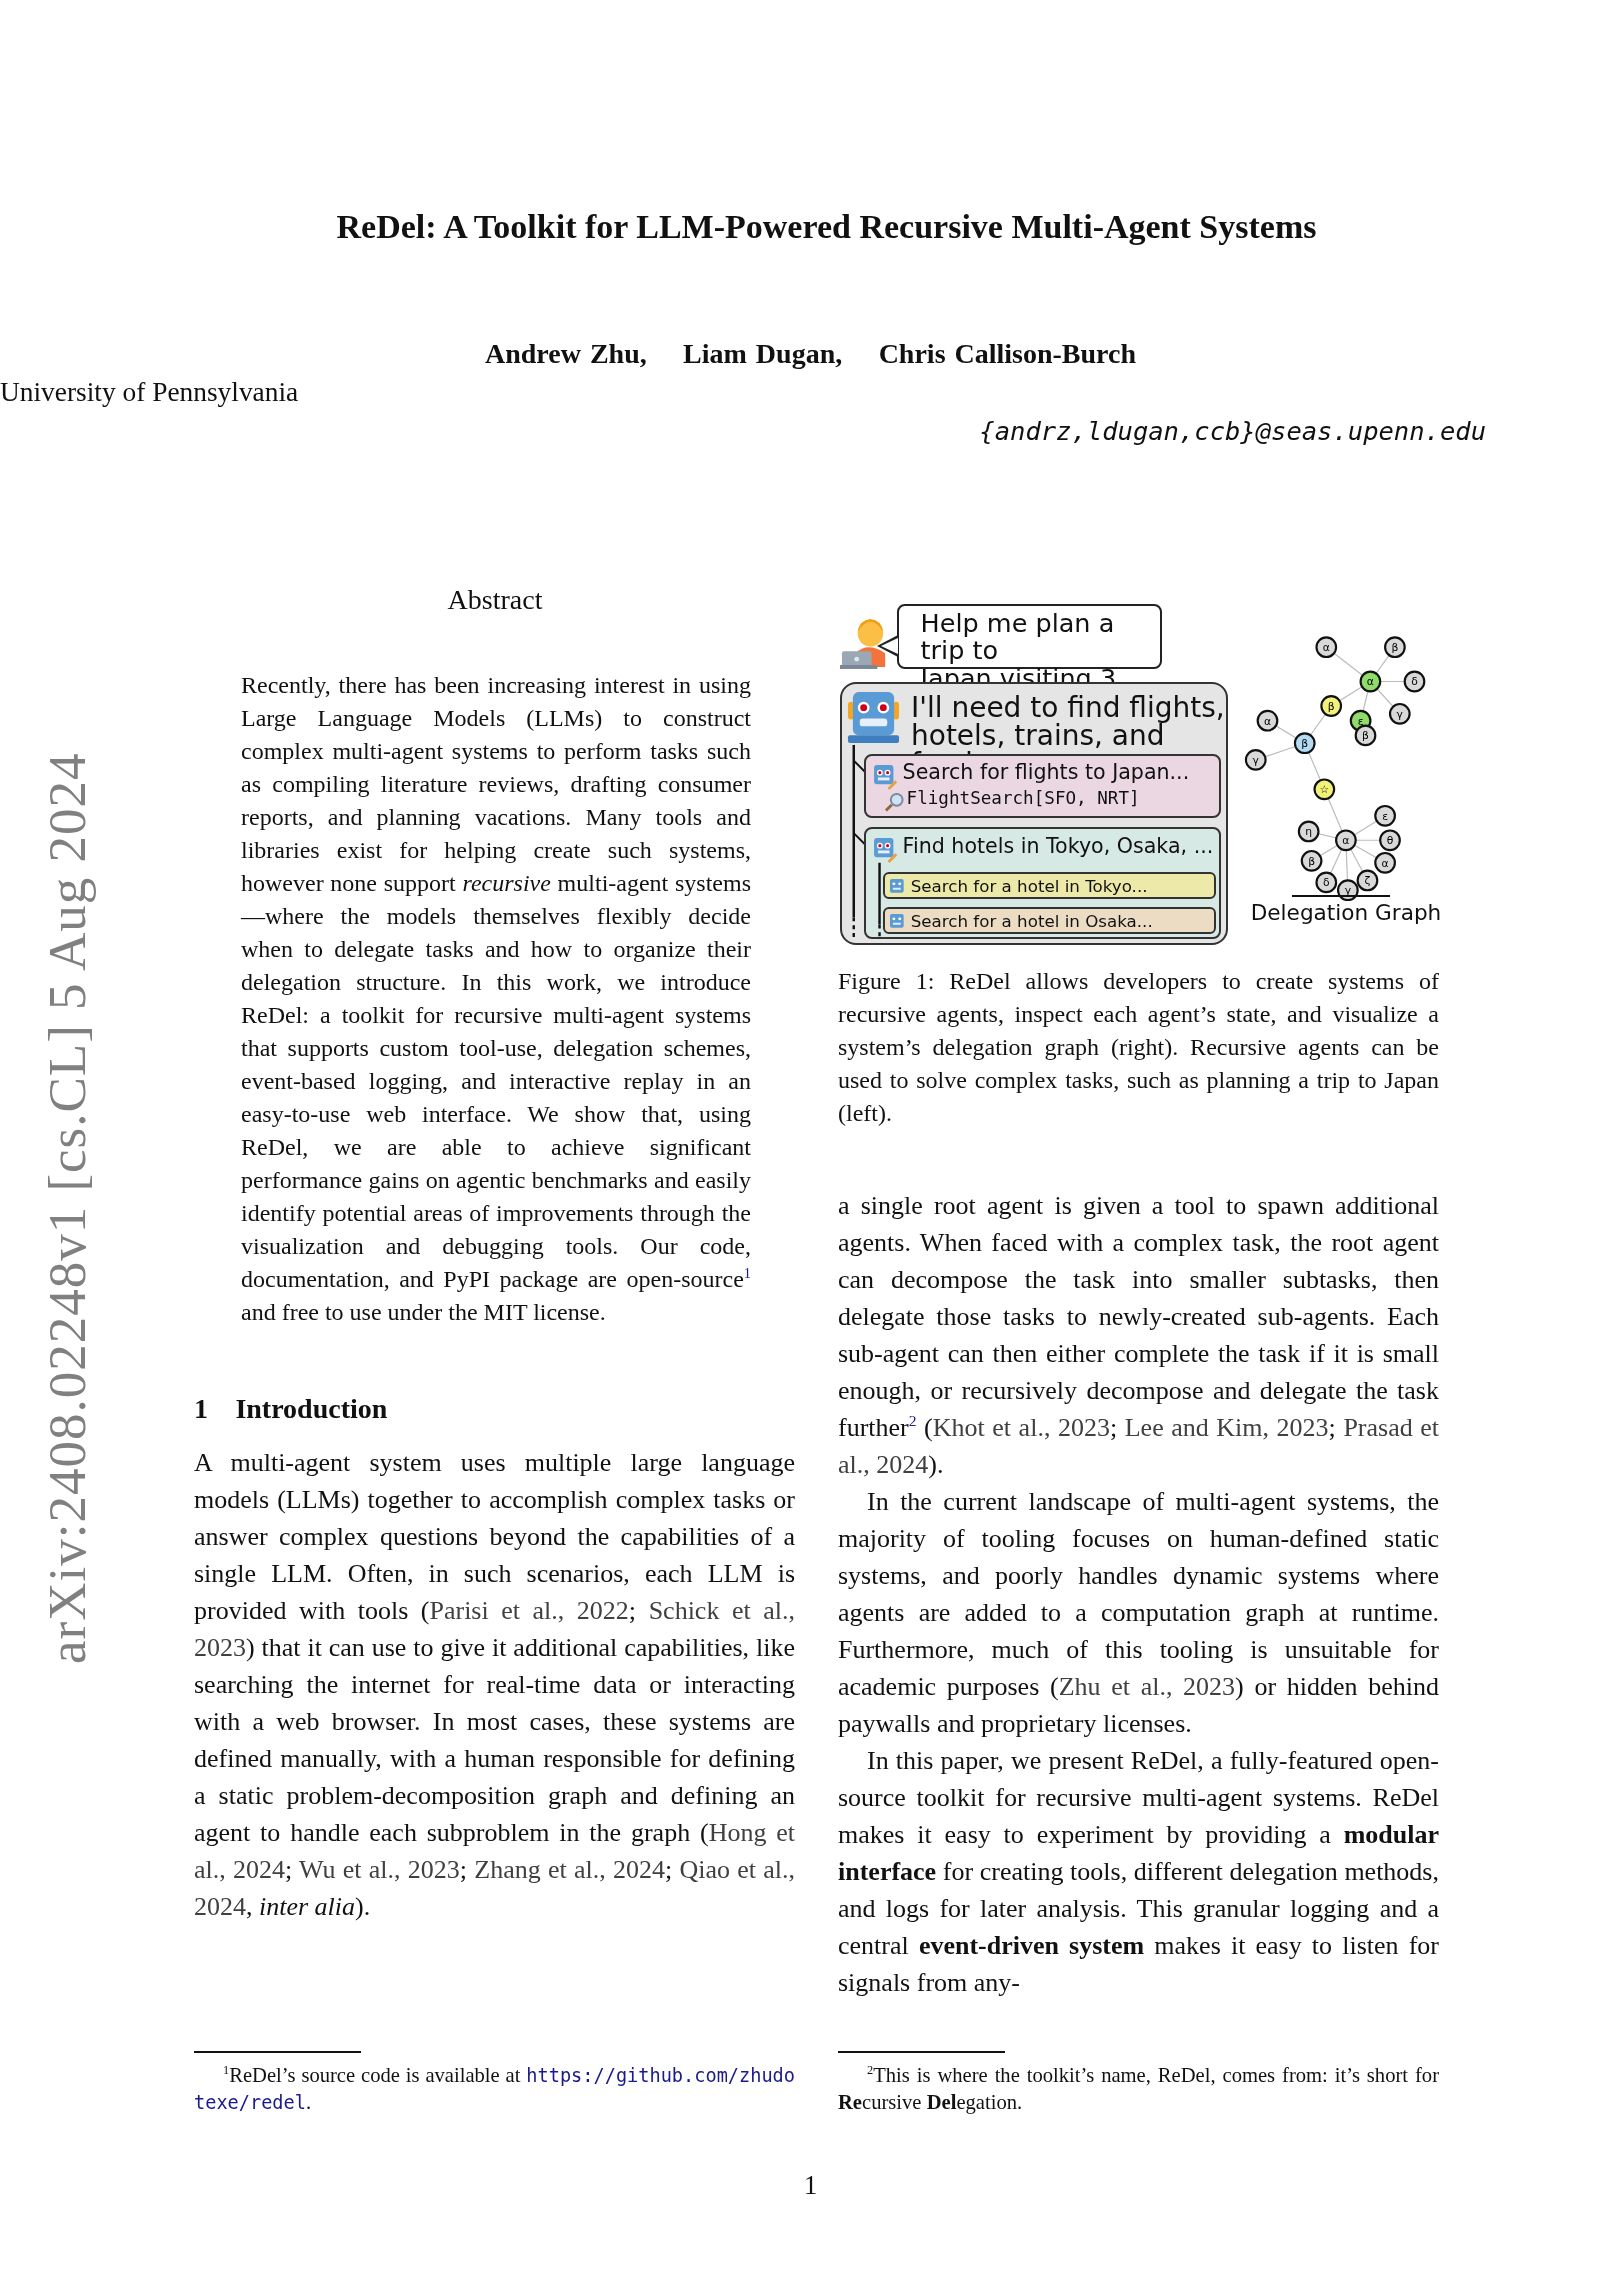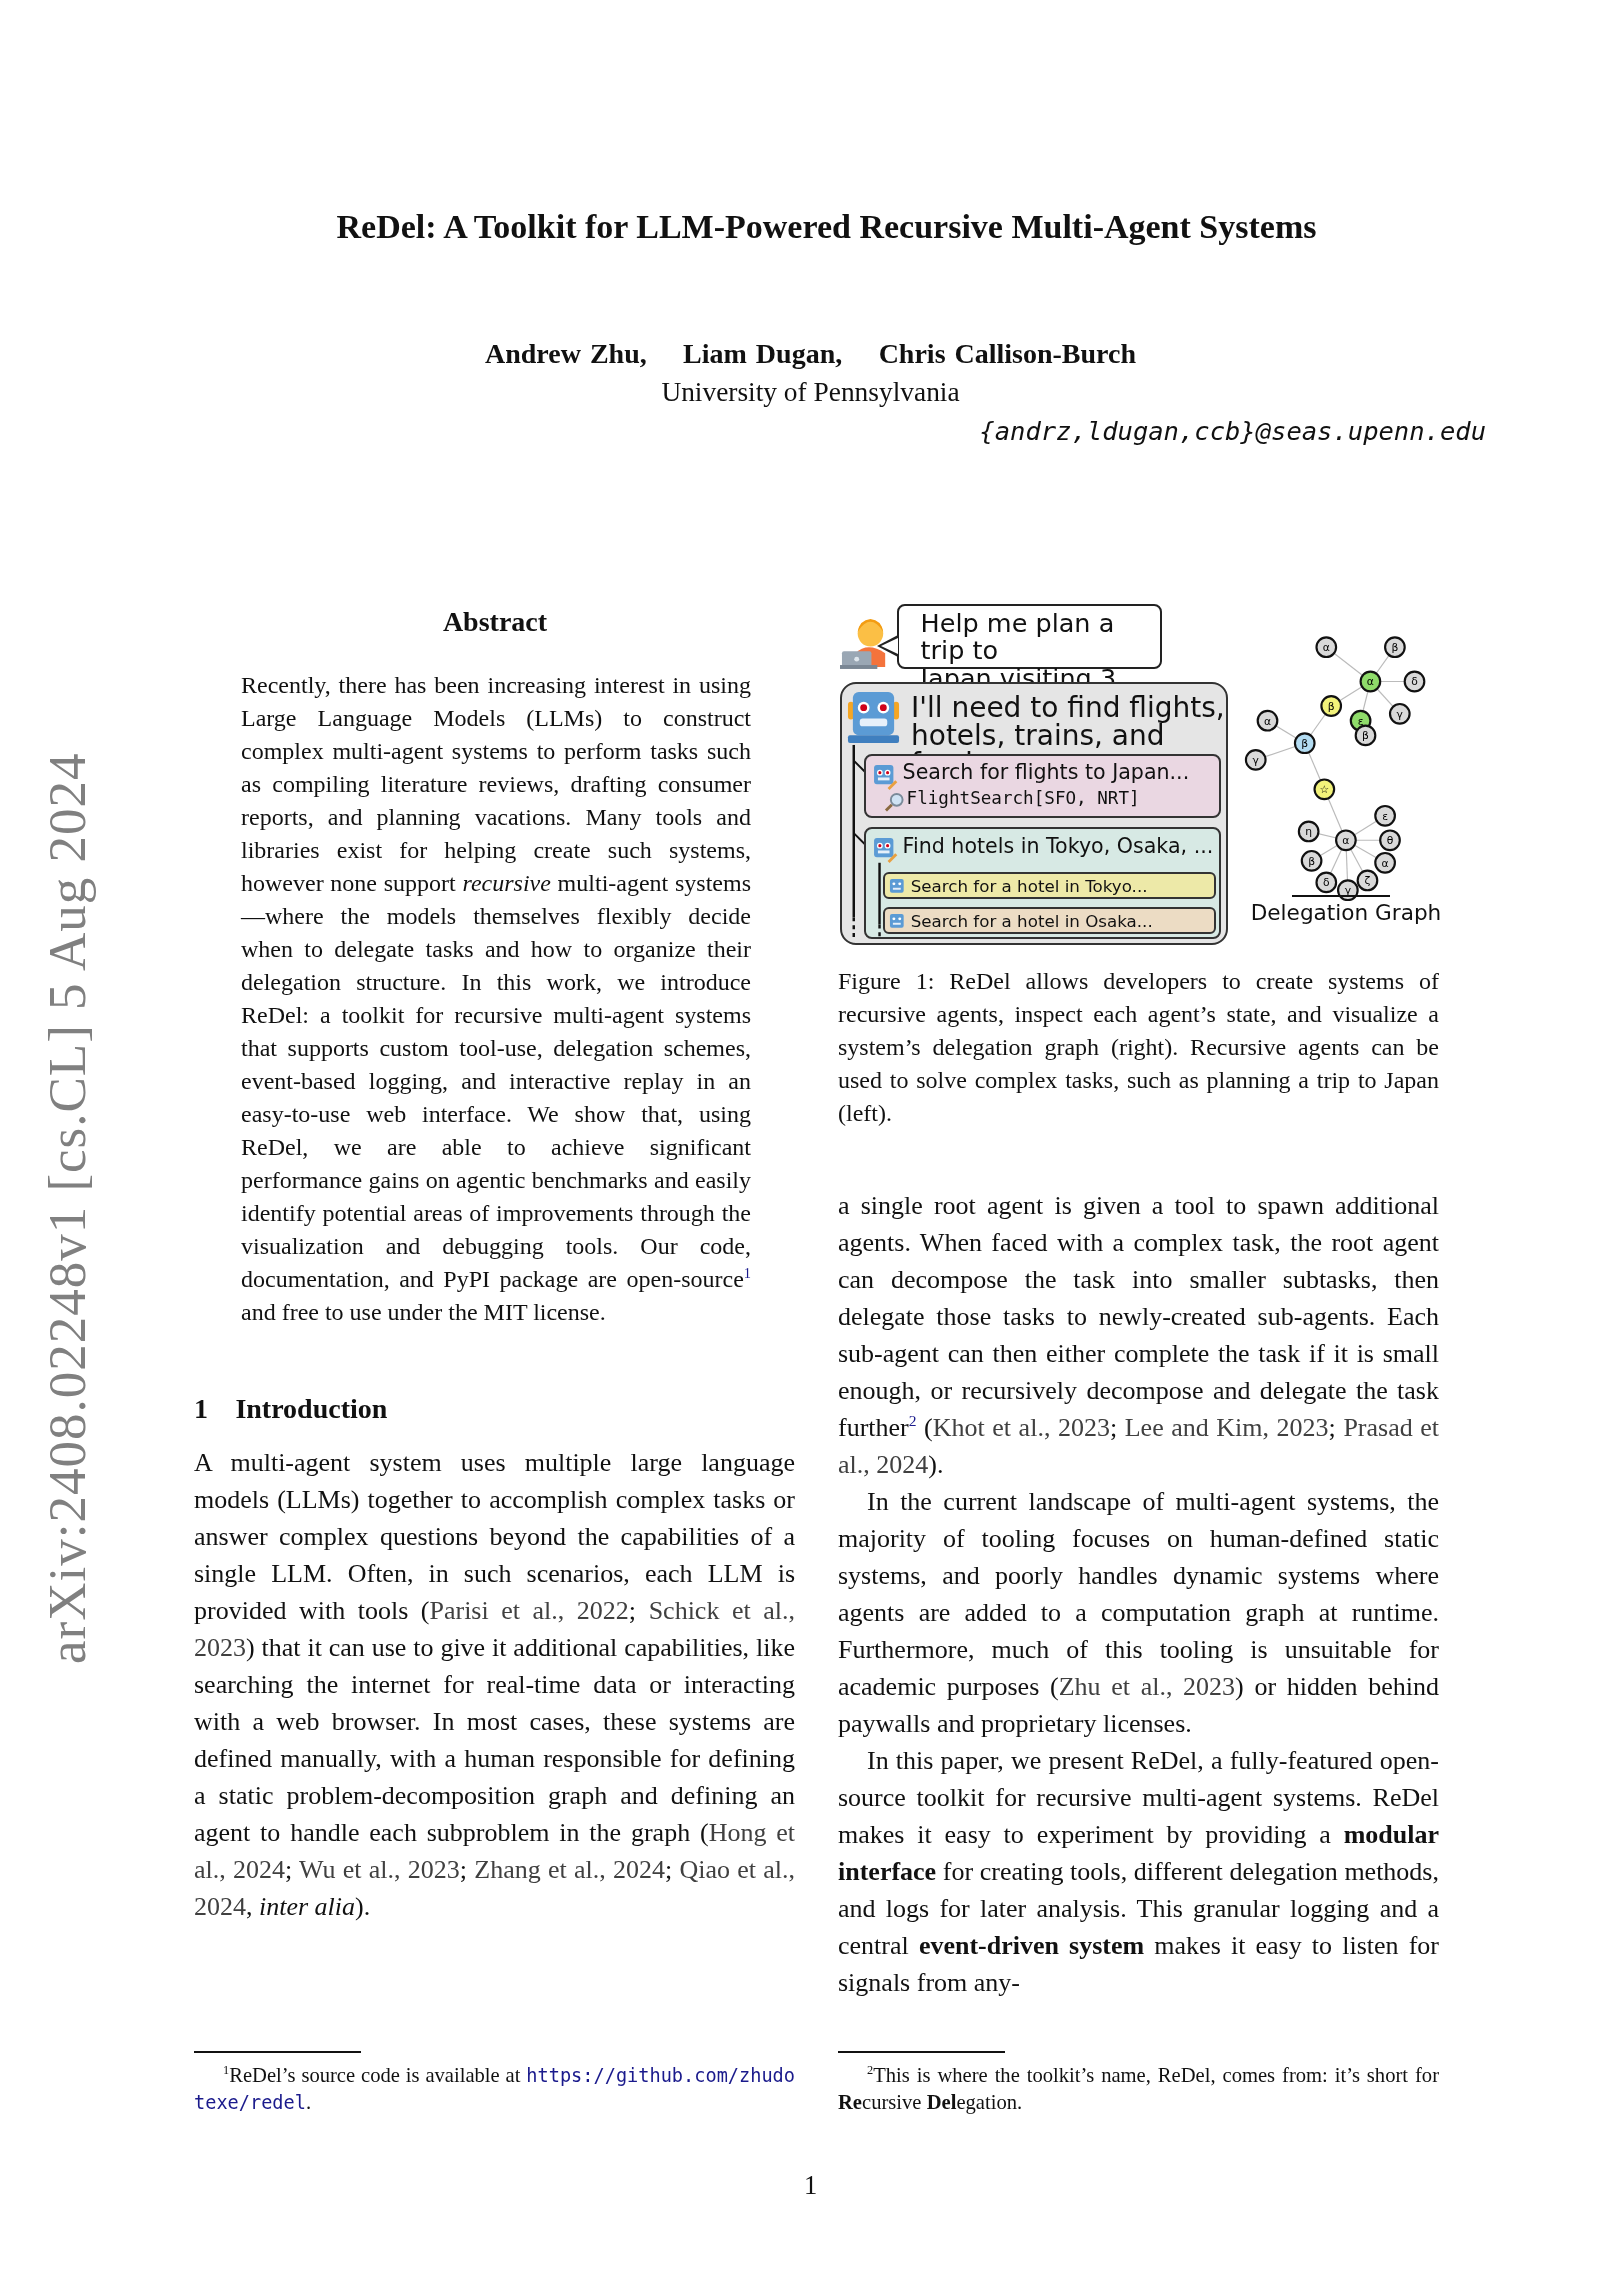--- a/index.html
+++ b/index.html
@@ -2,27 +2,27 @@
 <html><head>
 <meta charset="utf-8">
 <style>
   html, body { margin: 0; padding: 0; background: #ffffff; }
   body { width: 1621px; height: 2293px; position: relative; overflow: hidden;
          font-family: "Liberation Serif", "DejaVu Serif", serif; color: #111; }
   .abs { position: absolute; }
   .title { left: 0; width: 1621px; top: 208px; text-align: center; font-weight: bold; font-size: 34px; padding-left: 16px; }
   .authors { left: 0; width: 1621px; top: 338px; text-align: center; font-weight: bold; font-size: 28px; word-spacing: 2px; }
   .authors span { margin: 0 13.7px; }
-  .affil { left: 0; width: 1621px; top: 377px; text-align: center; font-size: 27.4px; }
+  .affil { left: 0; width: 1621px; top: 377px; text-align: left; font-size: 27.4px; }
   .email { left: 0; width: 1486px; top: 416px; text-align: right; font-size: 25.5px; font-family: "DejaVu Sans Mono", "Liberation Mono", monospace; font-style: italic; }
 
   .arxiv { left: 37px; top: 1664px; width: 980px; height: 69px; transform-origin: 0 0; transform: rotate(-90deg);
            font-family: "Liberation Serif", serif; font-size: 53px; color: #808080; white-space: nowrap; letter-spacing: 1px; }
 
-  .abs-head { left: 196px; width: 598px; top: 606px; text-align: center; font-weight: bold; font-size: 28px; }
+  .abs-head { left: 196px; width: 598px; top: 584px; text-align: center; font-weight: normal; font-size: 28px; }
   .abstract { left: 241px; width: 510px; top: 669px; font-size: 24px; line-height: 33px; text-align: justify; hyphens: manual; }
   .abstract p { margin: 0; }
 
   .sec-head { left: 194px; top: 1393px; font-weight: bold; font-size: 28px; }
   .sec-head .num { margin-right: 27.4px; }
   .col { font-size: 26px; line-height: 37px; text-align: justify; }
   .col p { margin: 0; }
   .col p.indent { text-indent: 29px; }
   .left-body { left: 194px; width: 601px; top: 1444px; }
   .right-body { left: 838px; width: 601px; top: 1187px; }

